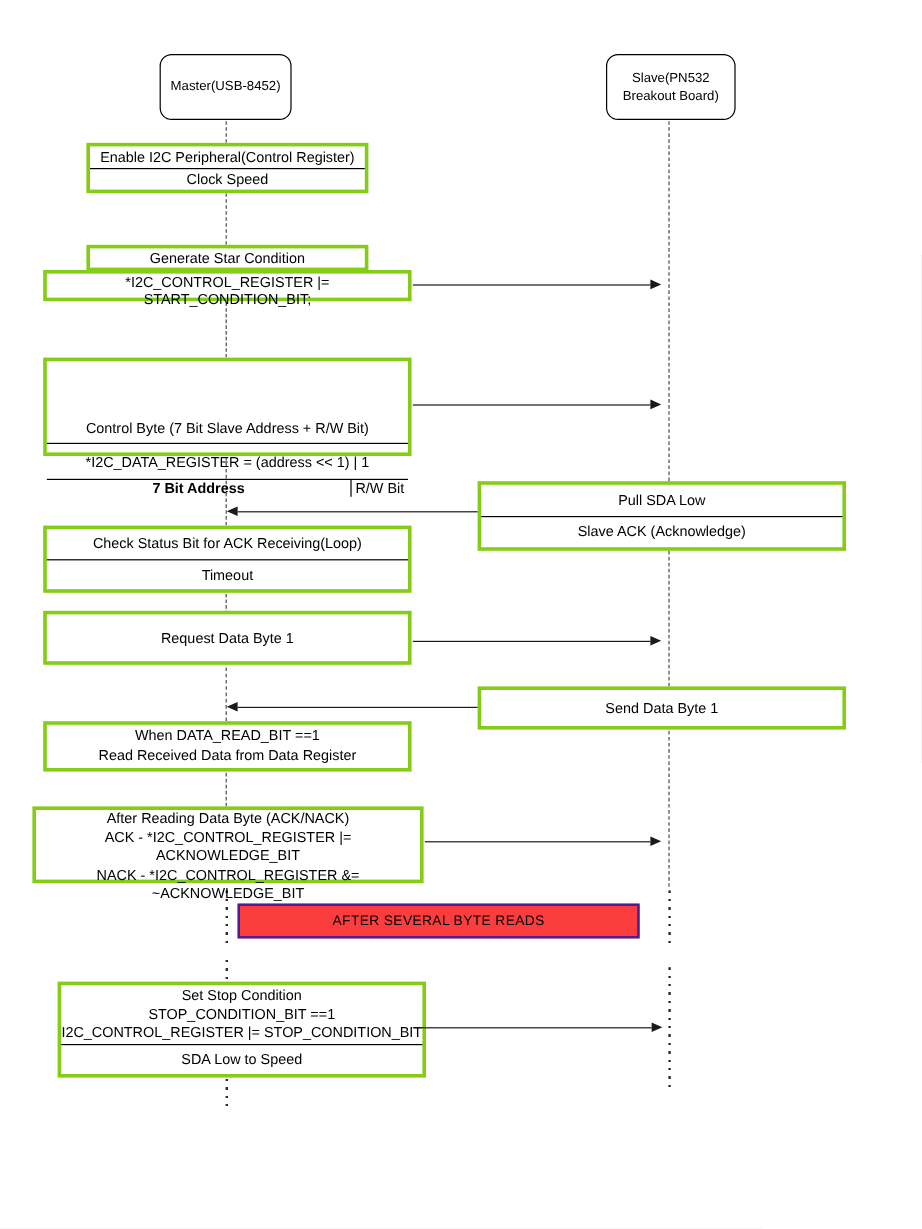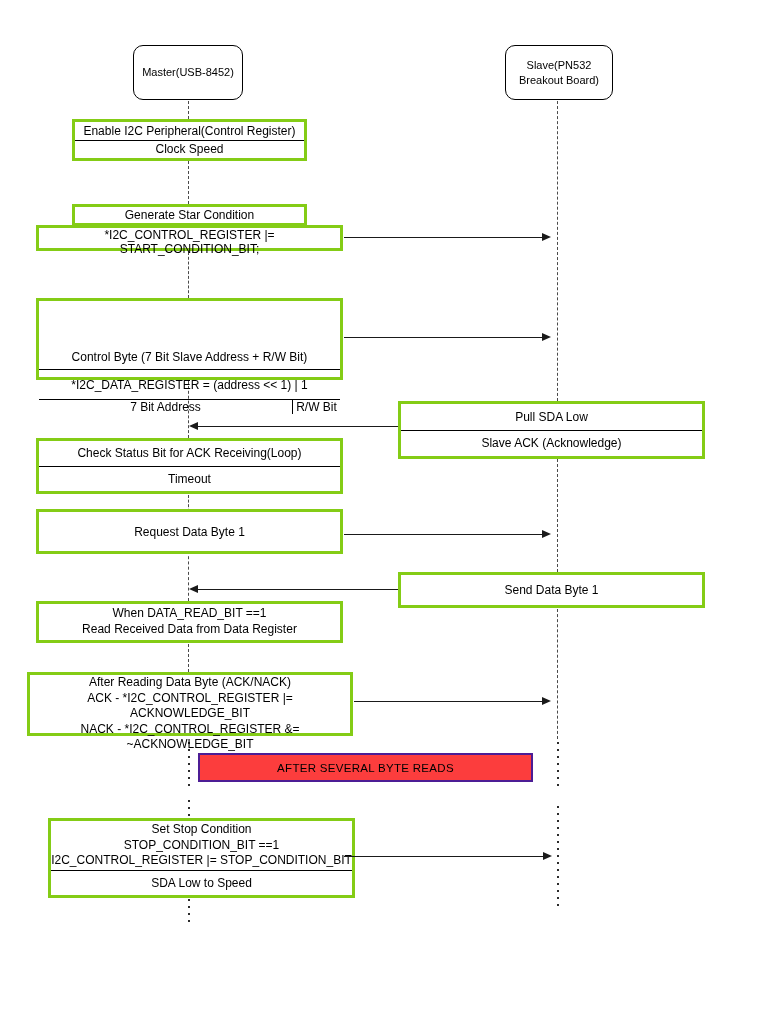--- a/index.html
+++ b/index.html
@@ -11,21 +11,21 @@
          font-size:11px;line-height:1.35;text-align:center;}
   
   .vdash{position:absolute;width:0;border-left:1px dashed #4a4a4a;}
   .vdots{position:absolute;width:2px;background:repeating-linear-gradient(to bottom,#2b2b2b 0 2px,transparent 2px 7px);}
   
   .box{position:absolute;box-sizing:border-box;background:#fff;border:3px solid #84cc16;
        font-size:12px;display:flex;flex-direction:column;}
   .row{flex:1;display:flex;align-items:center;justify-content:center;text-align:center;padding:0 4px;}
   .row + .row{border-top:1px solid #000;}
   .cells{flex:1;display:flex;flex-direction:row;border-top:1px solid #000;}
-  .cellL{flex:1;display:flex;align-items:center;justify-content:center;border-right:1px solid #000;}
+  .cellL{flex:1;display:flex;align-items:center;justify-content:center;border-right:1px solid #000;font-weight:bold;}
   .cellR{width:47px;display:flex;align-items:center;justify-content:center;}
   .ml{flex:1;display:flex;flex-direction:column;align-items:center;justify-content:center;
       line-height:1.3;text-align:center;}
   
   .arrow{position:absolute;height:0;border-top:1px solid #1a1a1a;}
   .head-r{position:absolute;right:-9px;top:-5px;width:0;height:0;
           border-left:9px solid #1a1a1a;border-top:4.5px solid transparent;border-bottom:4.5px solid transparent;}
   .head-l{position:absolute;left:-9px;top:-5px;width:0;height:0;
           border-right:9px solid #1a1a1a;border-top:4.5px solid transparent;border-bottom:4.5px solid transparent;}
   

